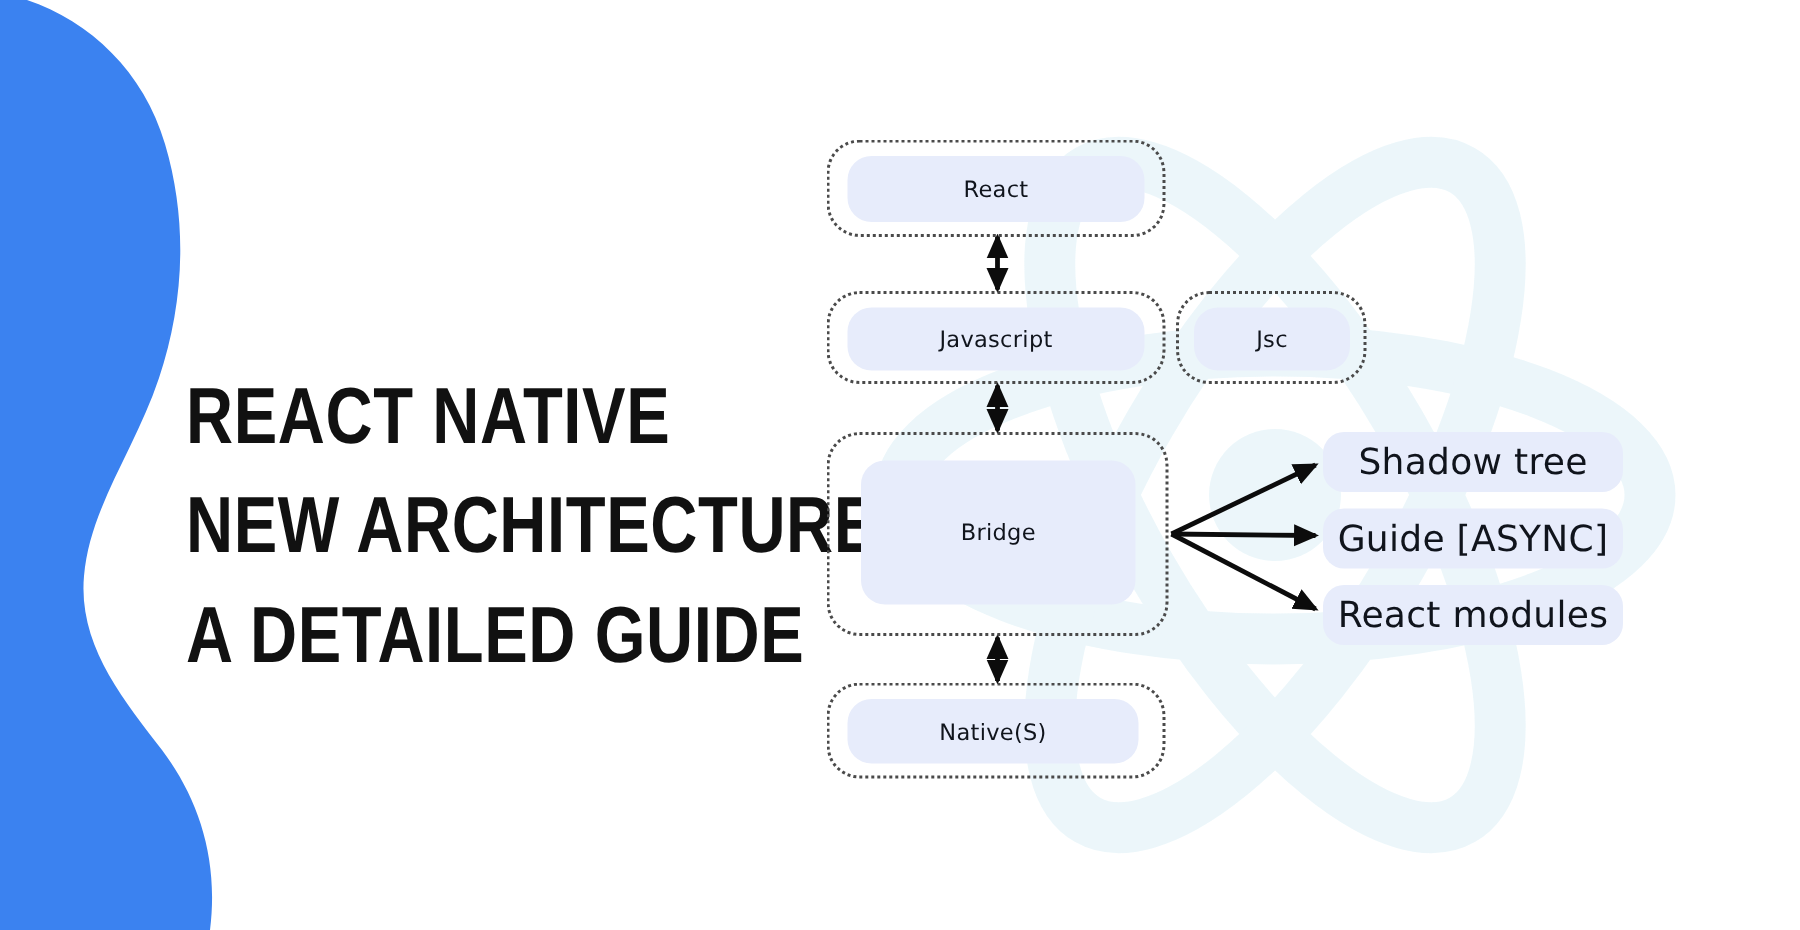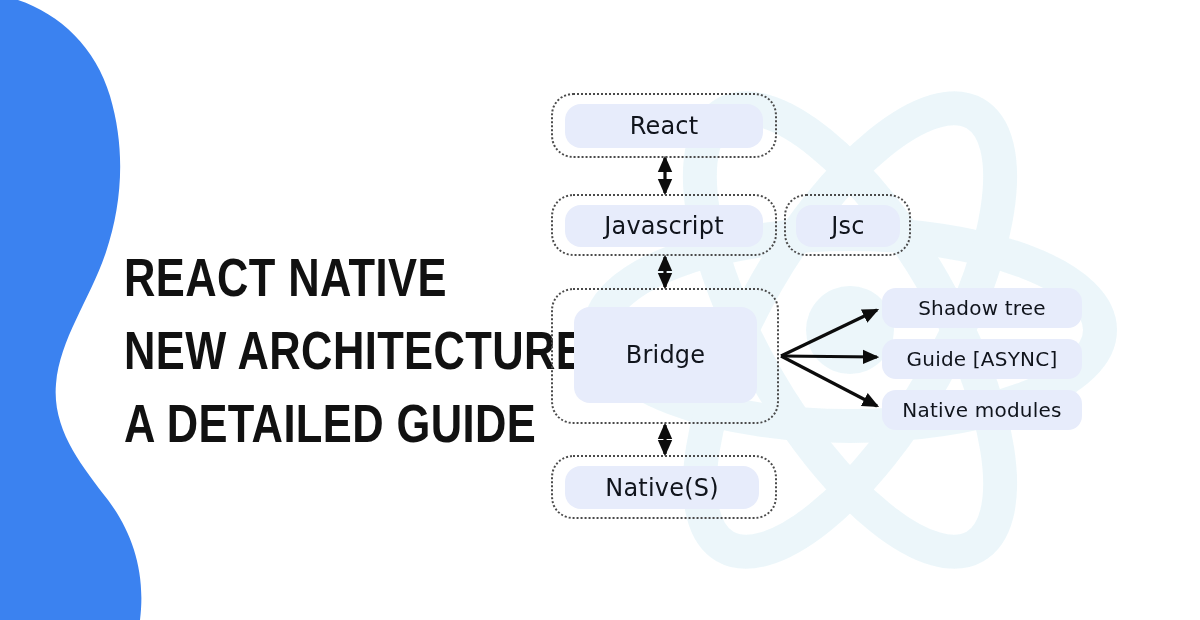--- a/index.html
+++ b/index.html
@@ -66,36 +66,36 @@
   .inner-pill {
     position: absolute;
     box-sizing: border-box;
     background: #e7ecfb;
     border-radius: 16px;
     display: flex;
     align-items: center;
     justify-content: center;
     color: #10141c;
     font-family: "DejaVu Sans", "Liberation Sans", sans-serif;
-    font-size: 24px;
+    font-size: 15px;
     font-weight: 400;
     letter-spacing: 0.2px;
     white-space: nowrap;
   }
   .side-pill {
     position: absolute;
     box-sizing: border-box;
     background: #e7ecfb;
     border-radius: 14px;
     display: flex;
     align-items: center;
     justify-content: center;
     color: #10141c;
     font-family: "DejaVu Sans", "Liberation Sans", sans-serif;
-    font-size: 20px;
+    font-size: 24px;
     font-weight: 400;
     letter-spacing: 0.2px;
     white-space: nowrap;
   }
   #arrow-layer {
     position: absolute;
     left: 0;
     top: 0;
     width: 1200px;
     height: 620px;
@@ -157,16 +157,16 @@
     <div class="outer-box" style="left: 551px; top: 455px; width: 226px; height: 64px; border-color: rgb(74, 74, 74);"></div>
 
     <div class="inner-pill" style="left: 565px; top: 104px; width: 198px; height: 44px; background: rgb(231, 236, 251); color: rgb(16, 20, 28);">React</div>
     <div class="inner-pill" style="left: 796px; top: 205px; width: 104px; height: 42px; background: rgb(231, 236, 251); color: rgb(16, 20, 28);">Jsc</div>
     <div class="inner-pill" style="left: 565px; top: 205px; width: 198px; height: 42px; background: rgb(231, 236, 251); color: rgb(16, 20, 28);">Javascript</div>
     <div class="inner-pill" style="left: 574px; top: 307px; width: 183px; height: 96px; background: rgb(231, 236, 251); color: rgb(16, 20, 28);">Bridge</div>
     <div class="inner-pill" style="left: 565px; top: 466px; width: 194px; height: 43px; background: rgb(231, 236, 251); color: rgb(16, 20, 28);">Native(S)</div>
 
     <div class="side-pill" style="left: 882px; top: 288px; width: 200px; height: 40px; background: rgb(231, 236, 251); color: rgb(16, 20, 28);">Shadow tree</div>
     <div class="side-pill" style="left: 882px; top: 339px; width: 200px; height: 40px; background: rgb(231, 236, 251); color: rgb(16, 20, 28);">Guide [ASYNC]</div>
-    <div class="side-pill" style="left: 882px; top: 390px; width: 200px; height: 40px; background: rgb(231, 236, 251); color: rgb(16, 20, 28);">Native modules</div>
+    <div class="side-pill" style="left: 882px; top: 390px; width: 200px; height: 40px; background: rgb(231, 236, 251); color: rgb(16, 20, 28);">React modules</div>
 
   </div>
 </div>
 
 </body></html>

